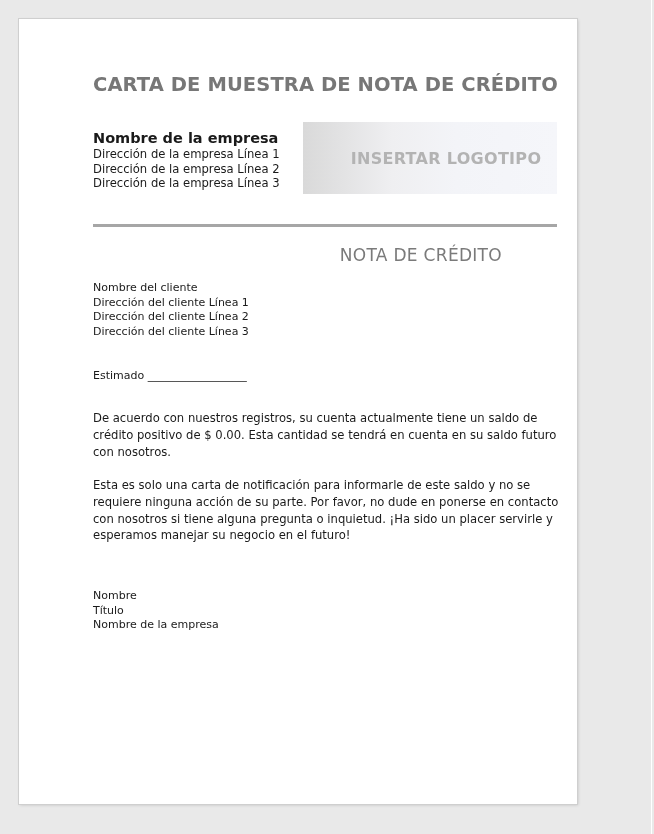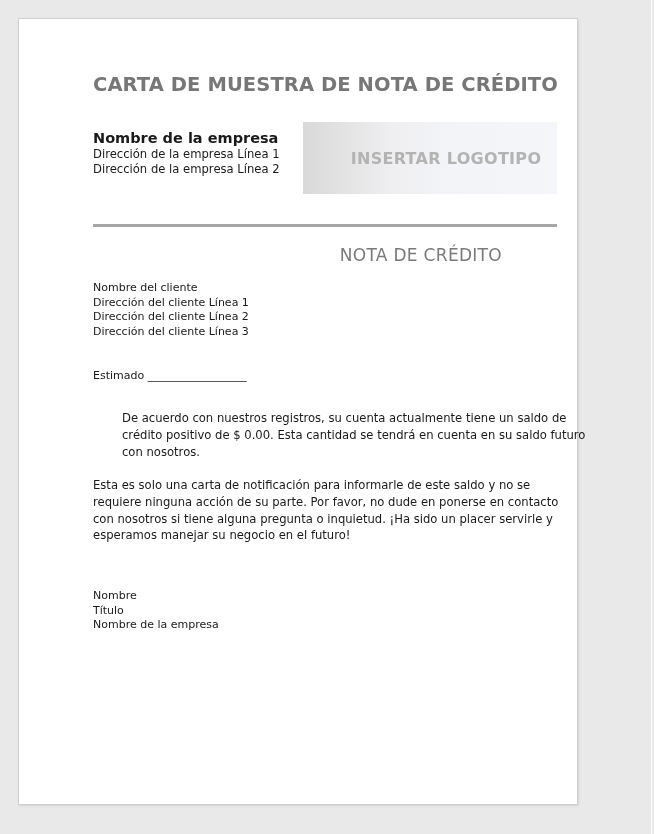--- a/index.html
+++ b/index.html
@@ -45,37 +45,38 @@
       font-size: 17px; color: #7a7a7a; letter-spacing: 0.3px;
     }
     .client-block { left: 74px; top: 262px; color: #1a1a1a; }
     .text-line { font-size: 11px; line-height: 14.6px; color: #1a1a1a; }
     .salutation { left: 74px; top: 350px; }
     .paragraph {
       position: absolute; left: 74px; width: 470px;
       font-size: 11.6px; line-height: 16.8px; color: #1a1a1a;
       white-space: normal;
     }
-    .p1 { top: 391px; margin-left: 29px; }
+    .p1 { top: 391px; }
     .p2 { top: 458px; }
     .signature-block { left: 74px; top: 570px; }
   </style>
 </head>
 <body>
 
 <div class="scroll-edge"></div>
 
 <div class="page">
 
   <div class="abs doc-title">CARTA DE MUESTRA DE NOTA DE CRÉDITO</div>
 
   <div class="abs company-block">
     <div class="company-name">Nombre de la empresa</div>
     <div class="addr-line">Dirección de la empresa Línea 1</div>
     <div class="addr-line">Dirección de la empresa Línea 2</div>
+    <div class="addr-line">Dirección de la empresa Línea 3</div>
   </div>
 
   <div class="abs logo-box">
     <span class="logo-text">INSERTAR LOGOTIPO</span>
   </div>
 
   <div class="abs divider"></div>
 
   <div class="abs credit-heading">NOTA DE CRÉDITO</div>
 

